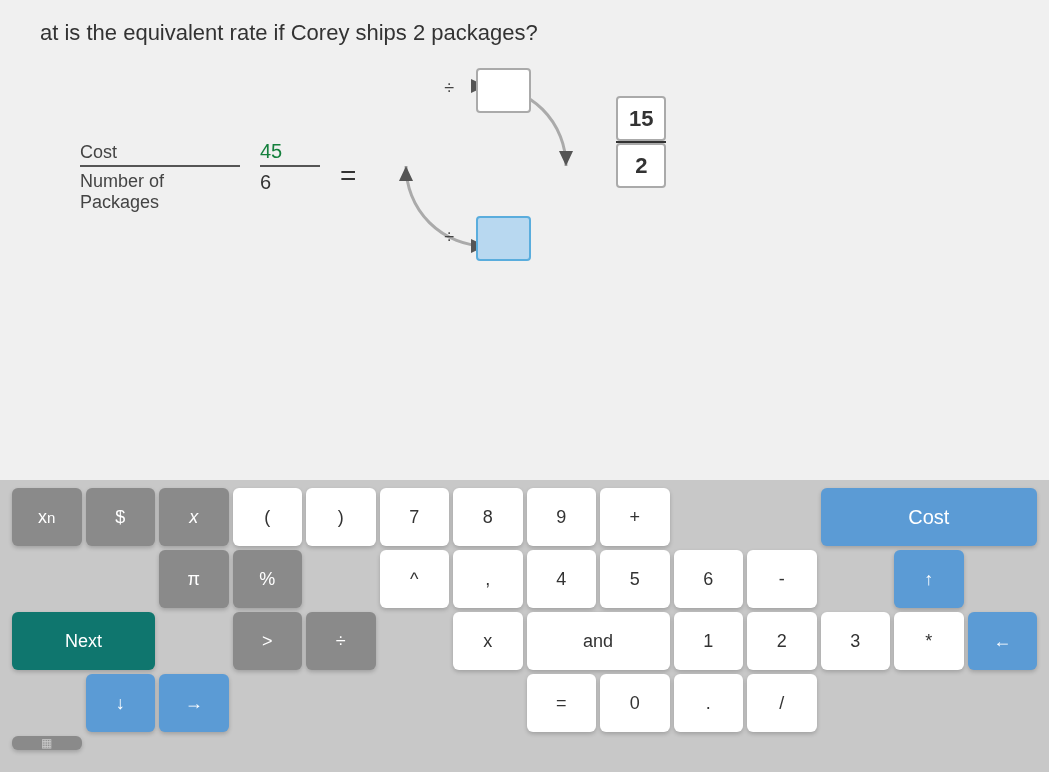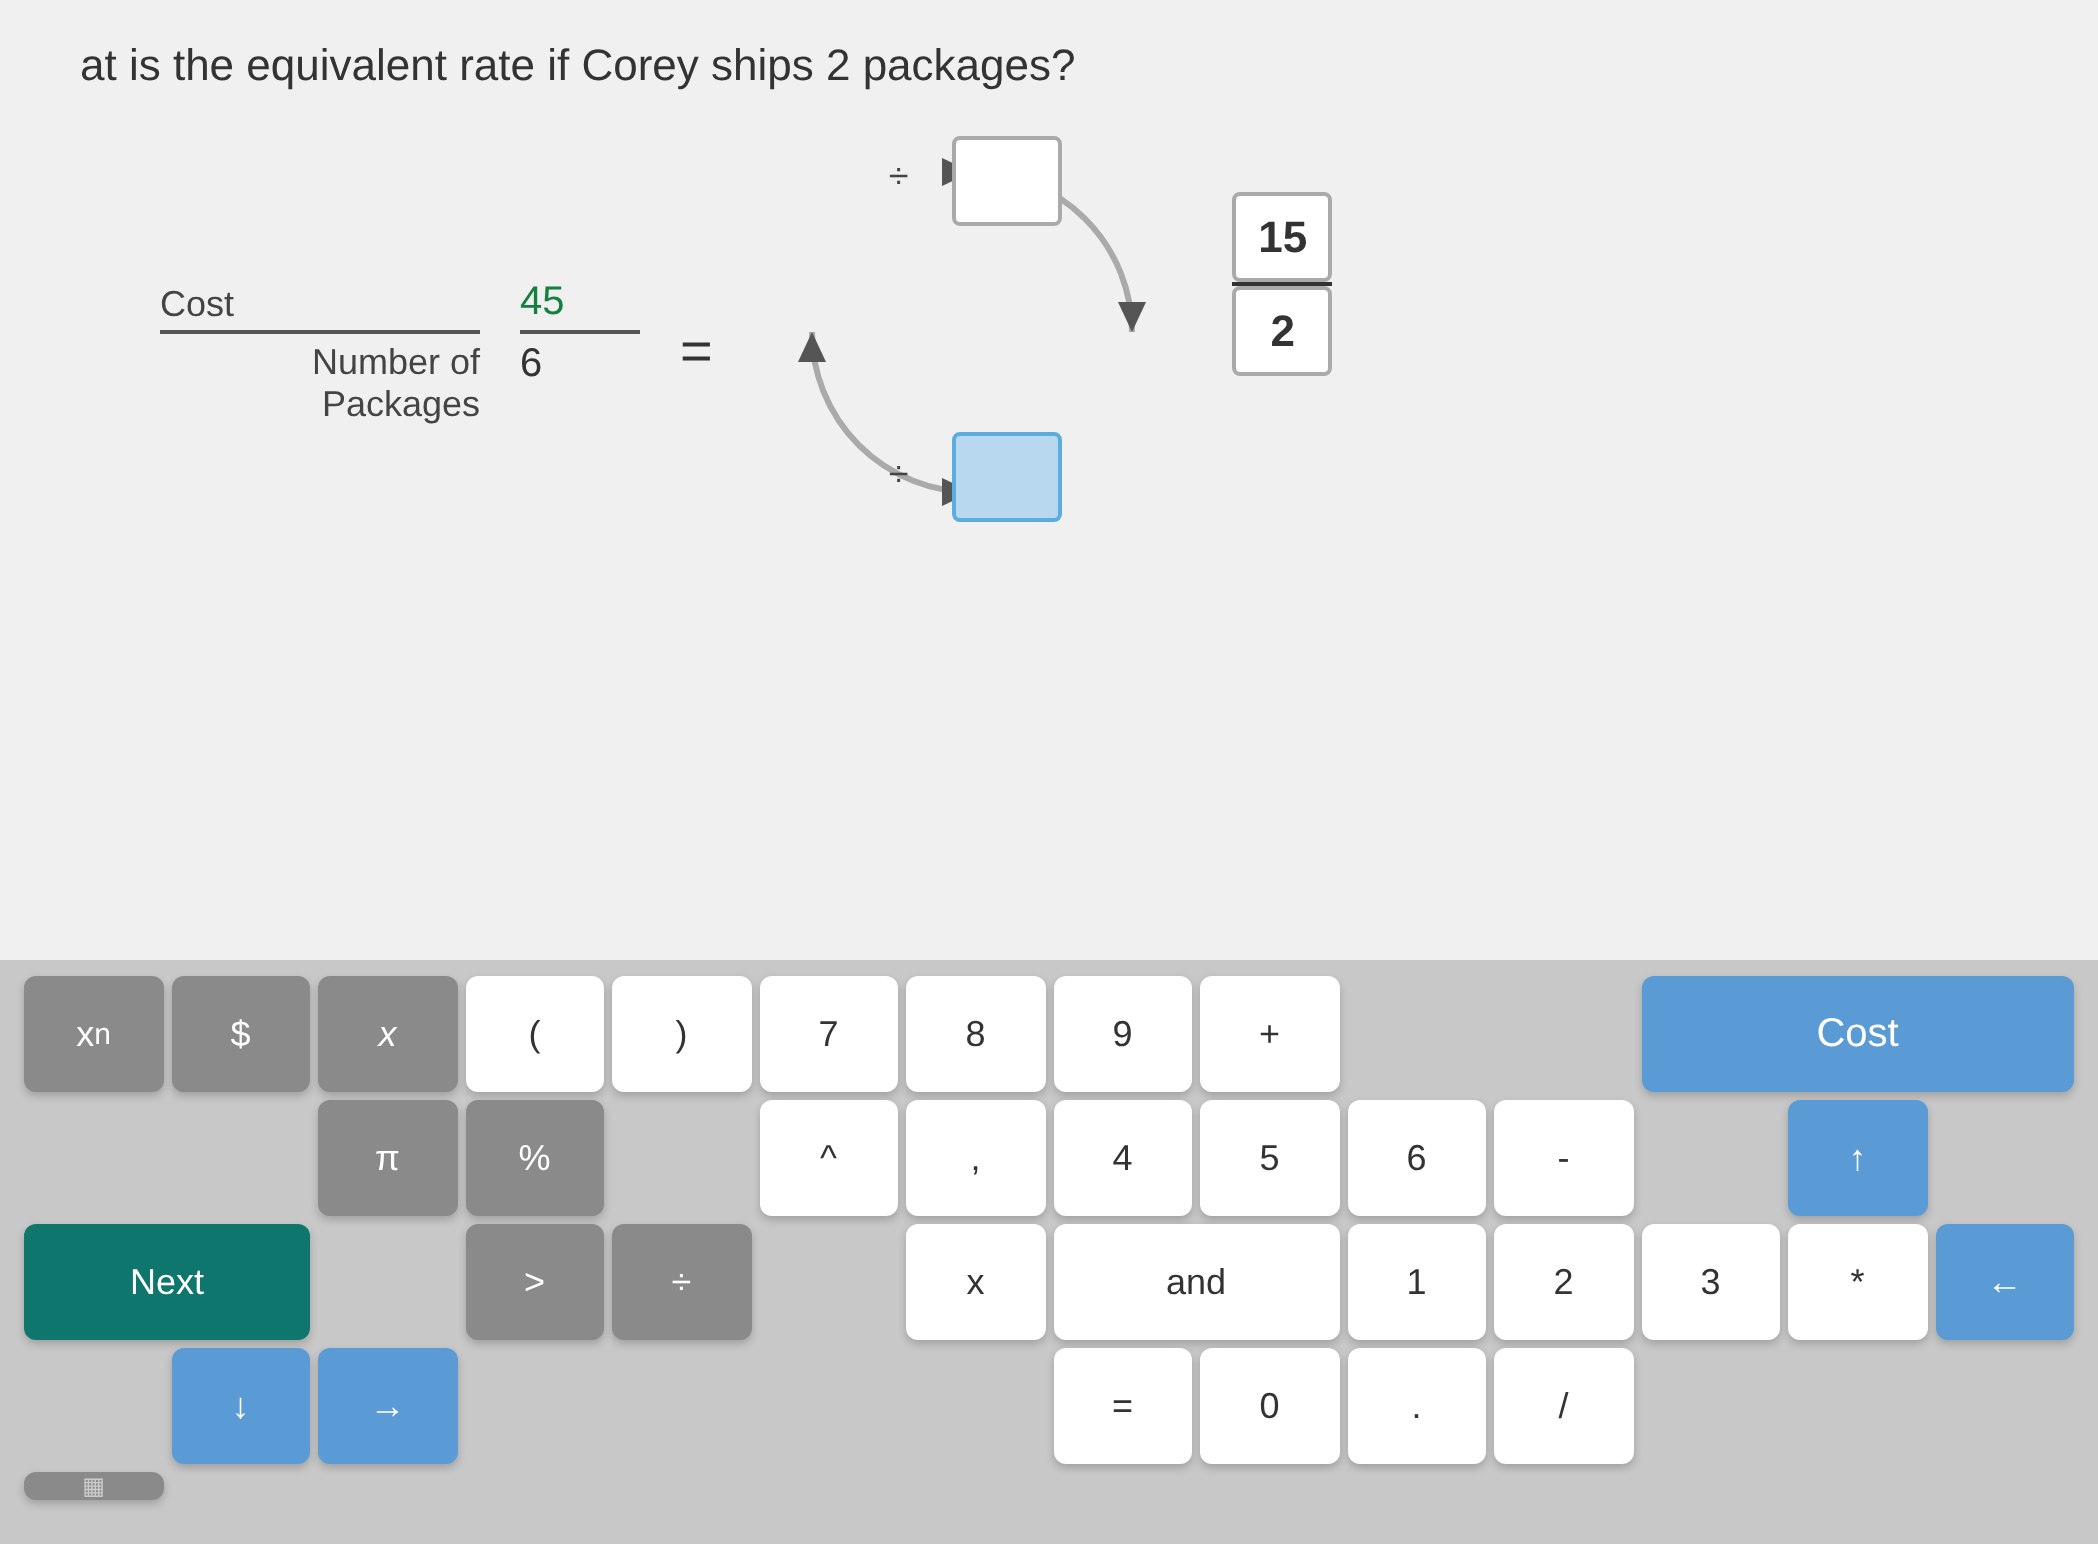--- a/index.html
+++ b/index.html
@@ -125,21 +125,21 @@
 
     <div style="display:flex; flex-direction:column; margin-right:20px;">
       <div style="display:flex; align-items:flex-end; margin-bottom:2px;">
         <div style="font-size:18px;color:#444;width:160px;">Cost</div>
         <div style="font-size:20px;color:#15803d;margin-left:20px;">45</div>
       </div>
       <div style="display:flex; align-items:center;">
         <div style="width:160px; height:2px; background:#555;"></div>
         <div style="width:60px; height:2px; background:#555; margin-left:20px;"></div>
       </div>
-      <div style="display:flex; align-items:flex-start; margin-top:4px;text-align:right;">
+      <div style="display:flex; align-items:flex-start; margin-top:4px;">
         <div style="font-size:18px;color:#444;width:160px;">Number of Packages</div>
         <div style="font-size:20px;color:#333;margin-left:20px;">6</div>
       </div>
     </div>
 
     <div class="eq-col">=</div>
 
     <div style="position:relative; width:220px; height:220px; margin-top:-20px;">
 
       <svg width="220" height="220" class="circle-svg">

